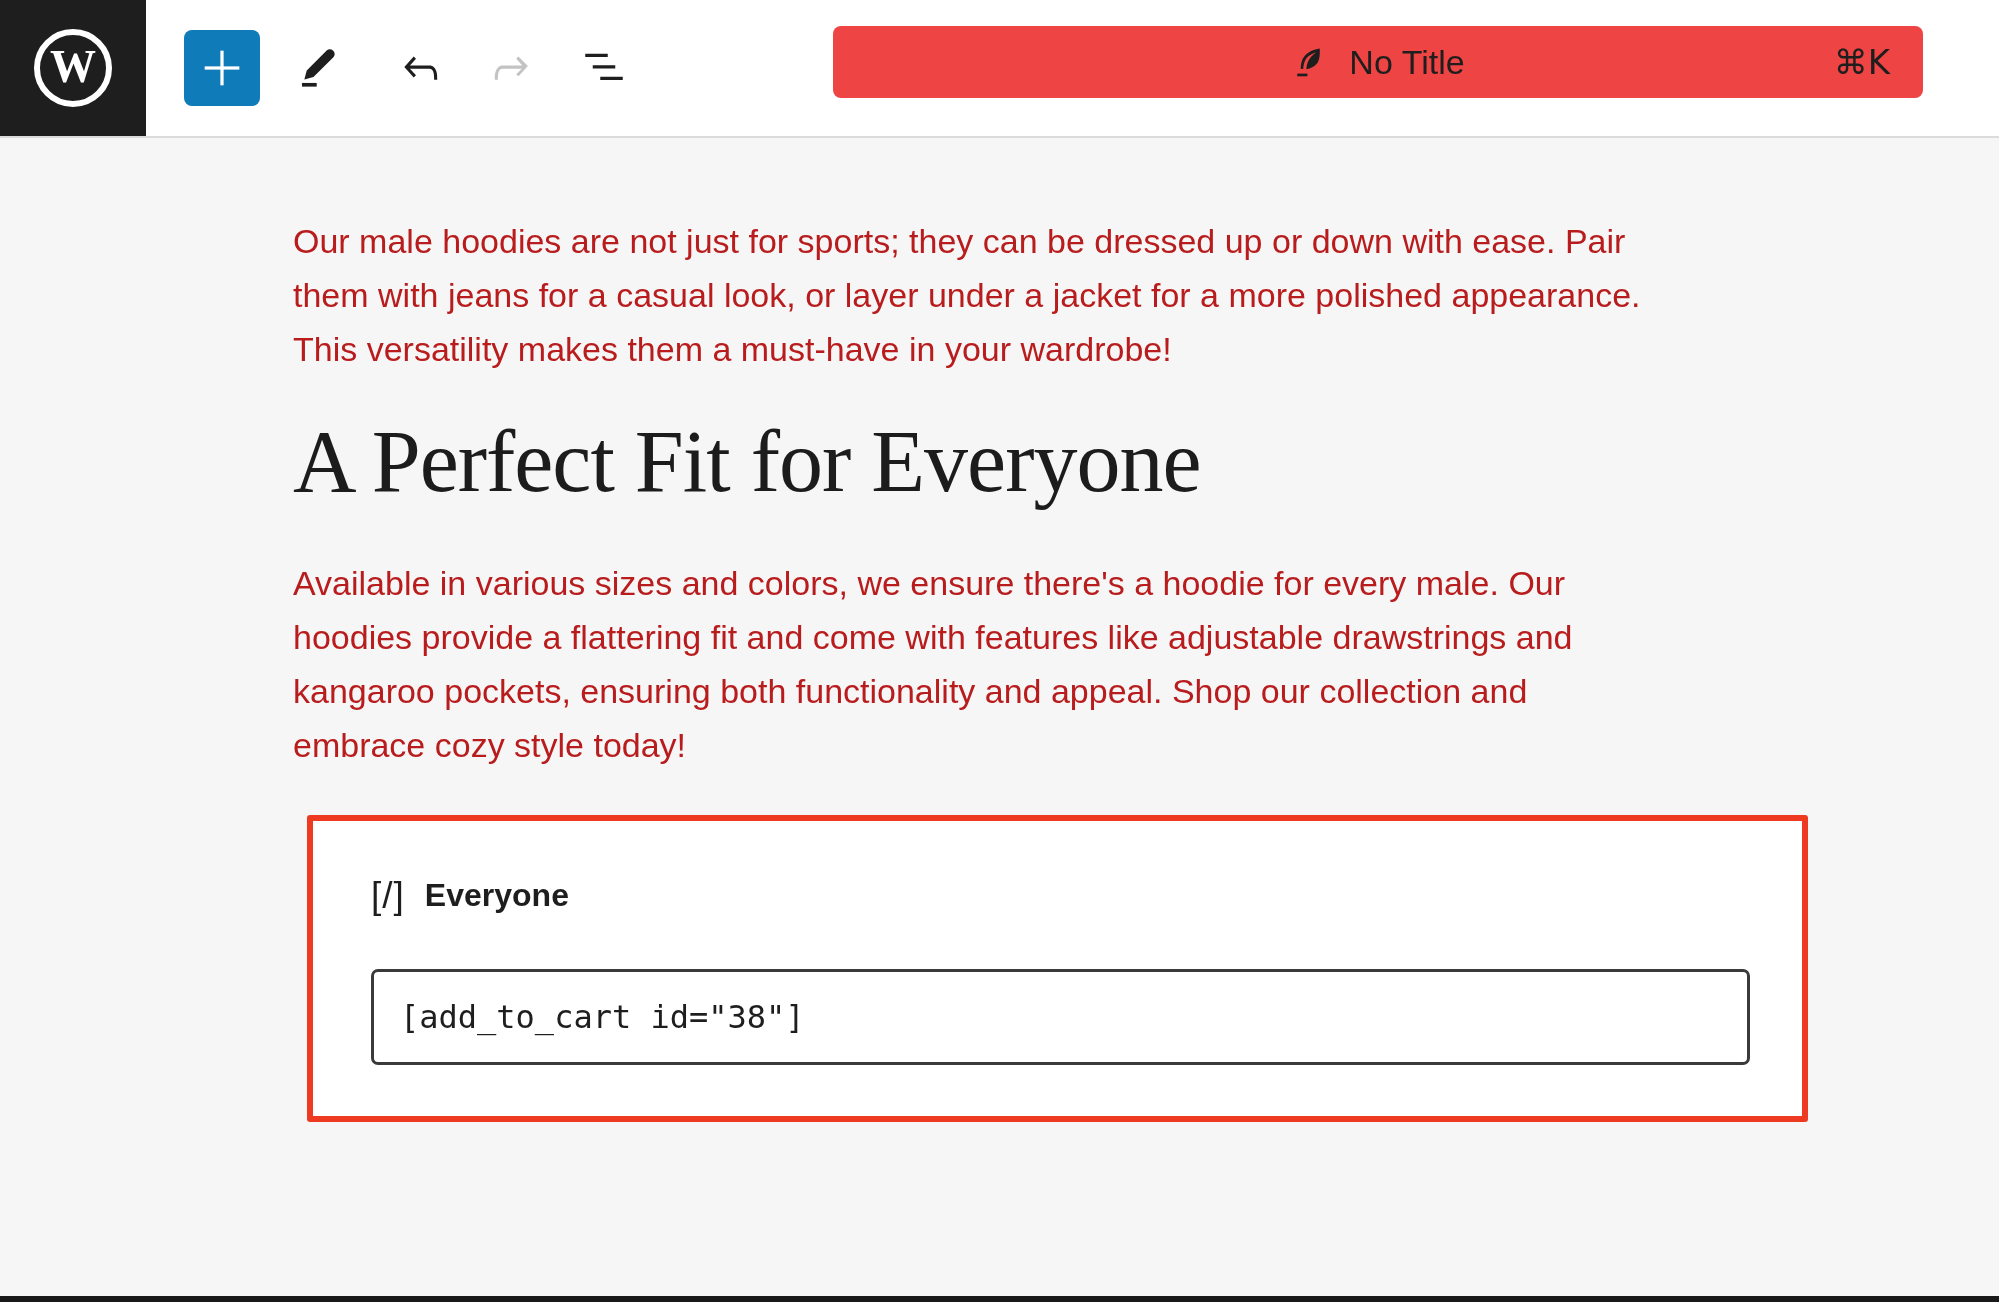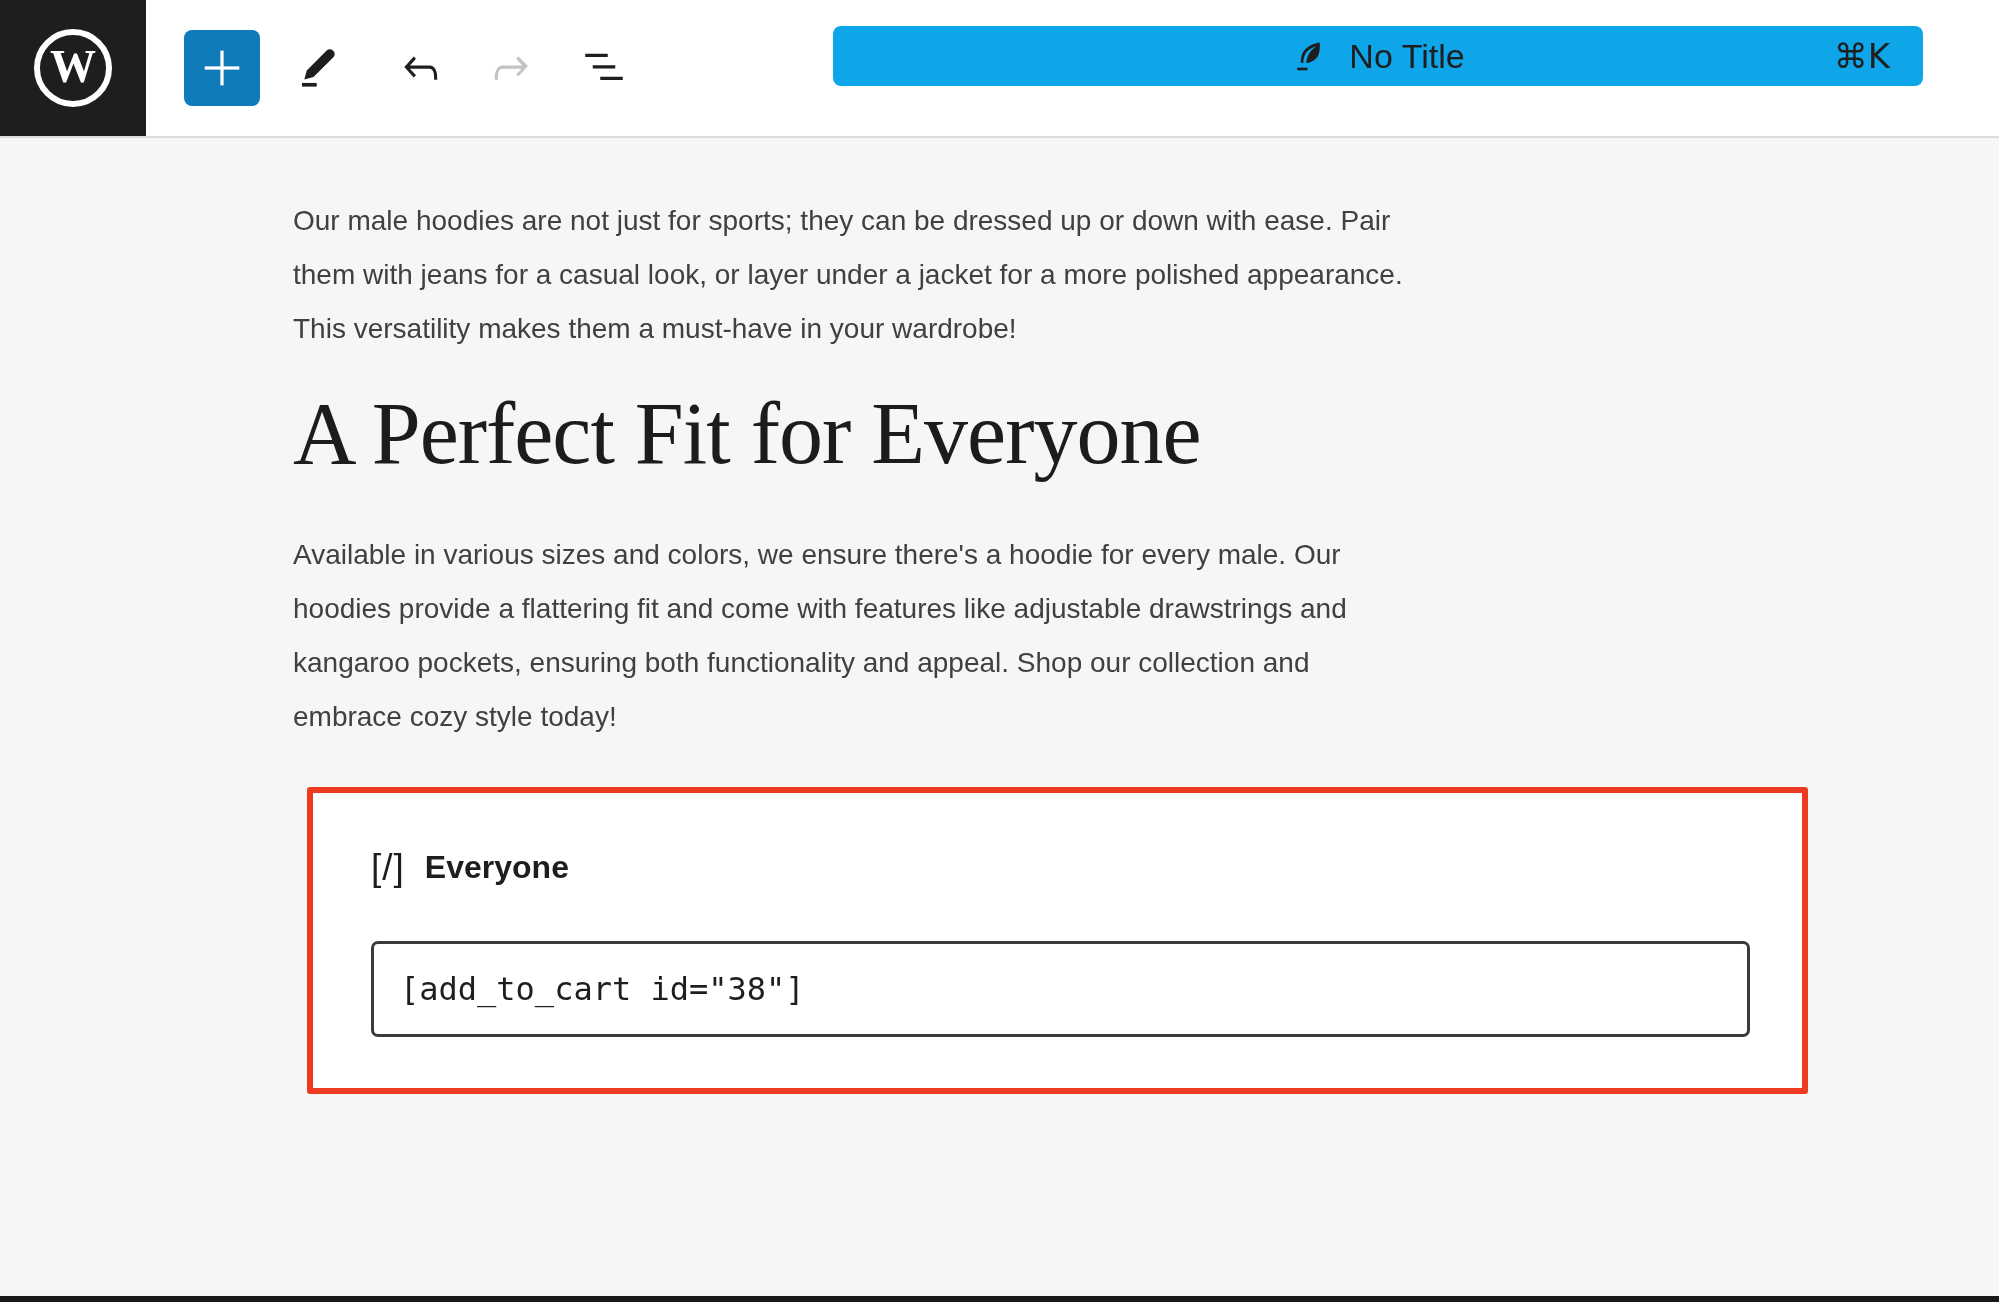--- a/index.html
+++ b/index.html
@@ -49,22 +49,22 @@
   .toolbtn svg { display:block; }
   .t-edit { margin-left:32px; }
   .t-undo { margin-left:51px; }
   .t-redo { margin-left:38px; }
   .t-list { margin-left:41px; }
   .icon-dark { fill:#1e1e1e; }
   .icon-disabled { fill:#c3c3c3; }
 
   .command-bar {
     position:absolute; left:833px; top:26px;
-    width:1090px; height:60px;
-    background:#0ea5e9; border-radius:8px;
+    width:1090px; height:72px;
+    background:#ef4444; border-radius:8px;
     cursor:pointer;
   }
   .cmd-center {
     position:absolute; left:50%; top:50%; transform:translate(-50%,-50%);
     display:flex; align-items:center; gap:22px; white-space:nowrap;
   }
   .cmd-title { font-size:34px; color:#1e1e1e; }
   .cmd-shortcut {
     position:absolute; right:33px; top:50%; transform:translateY(-50%);
     font-size:34px; color:#1e1e1e;
@@ -72,24 +72,24 @@
   }
 
   
   .canvas { display:flow-root; padding-left:293px; }
   .blk-heading {
     font-family:"Liberation Serif", serif;
     font-weight:400; font-size:88px; line-height:108px;
     letter-spacing:-1px; color:#1c1c1c;
     margin:14px 0 0; max-width:1530px; cursor:text;
   }
-  .blk-heading.second { margin-top:24px; }
+  .blk-heading.second { margin-top:32px; }
   .blk-paragraph {
-    font-size:28px; line-height:54px; color:#404040;
-    margin:56px 0 0; max-width:1540px;
+    font-size:34px; line-height:54px; color:#b91c1c;
+    margin:76px 0 0; max-width:1540px;
     white-space:pre-line; cursor:text;
   }
   .blk-paragraph.second { margin-top:40px; }
 
   .shortcode-block {
     margin:43px 0 0 14px;
     width:1501px;
     background:#ffffff;
     border:6px solid #ee3a21;
     border-radius:3px;

